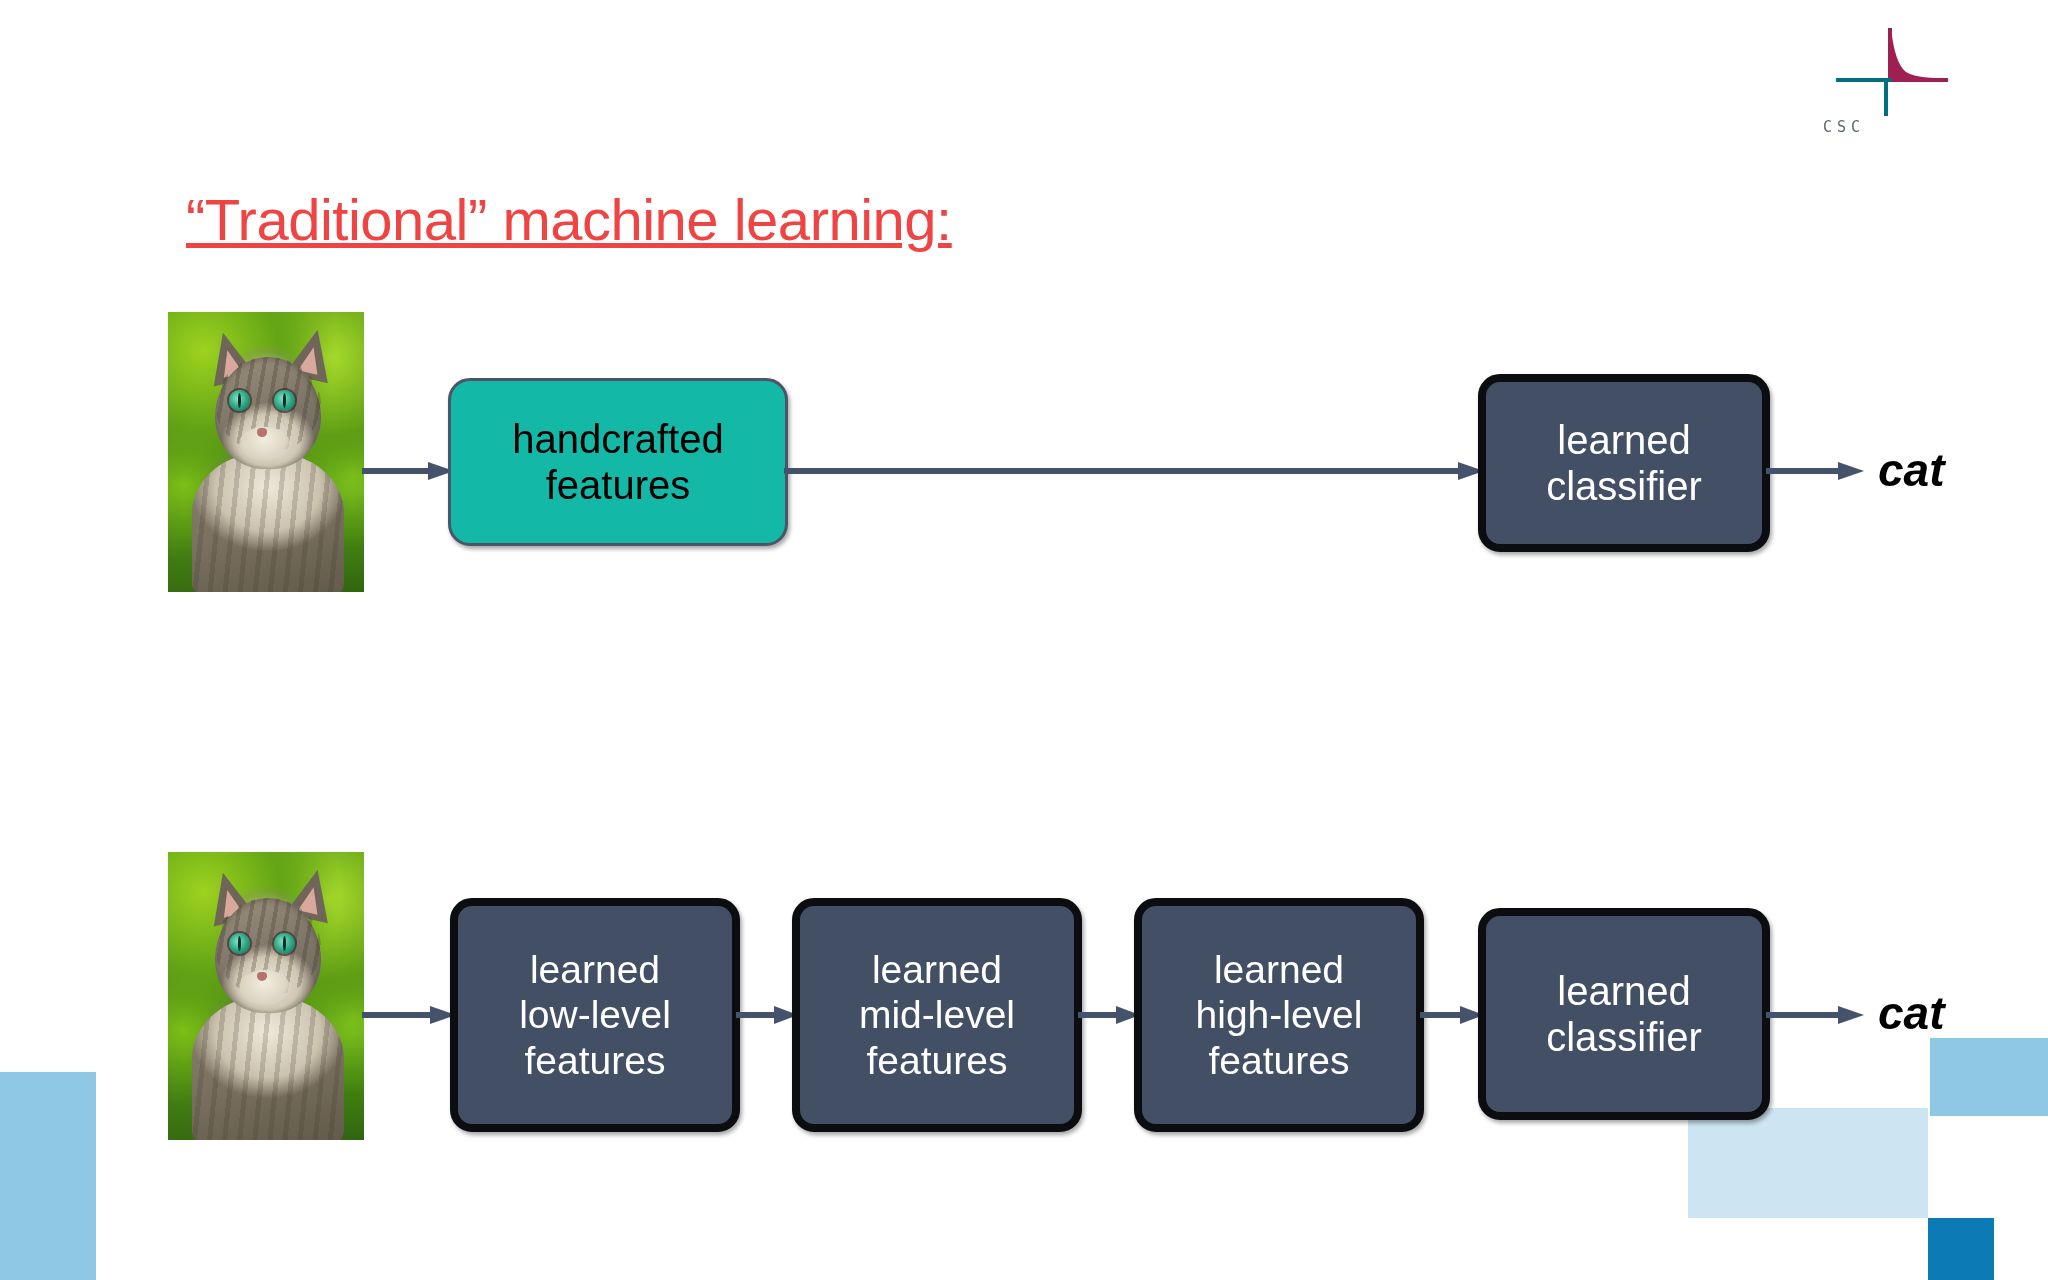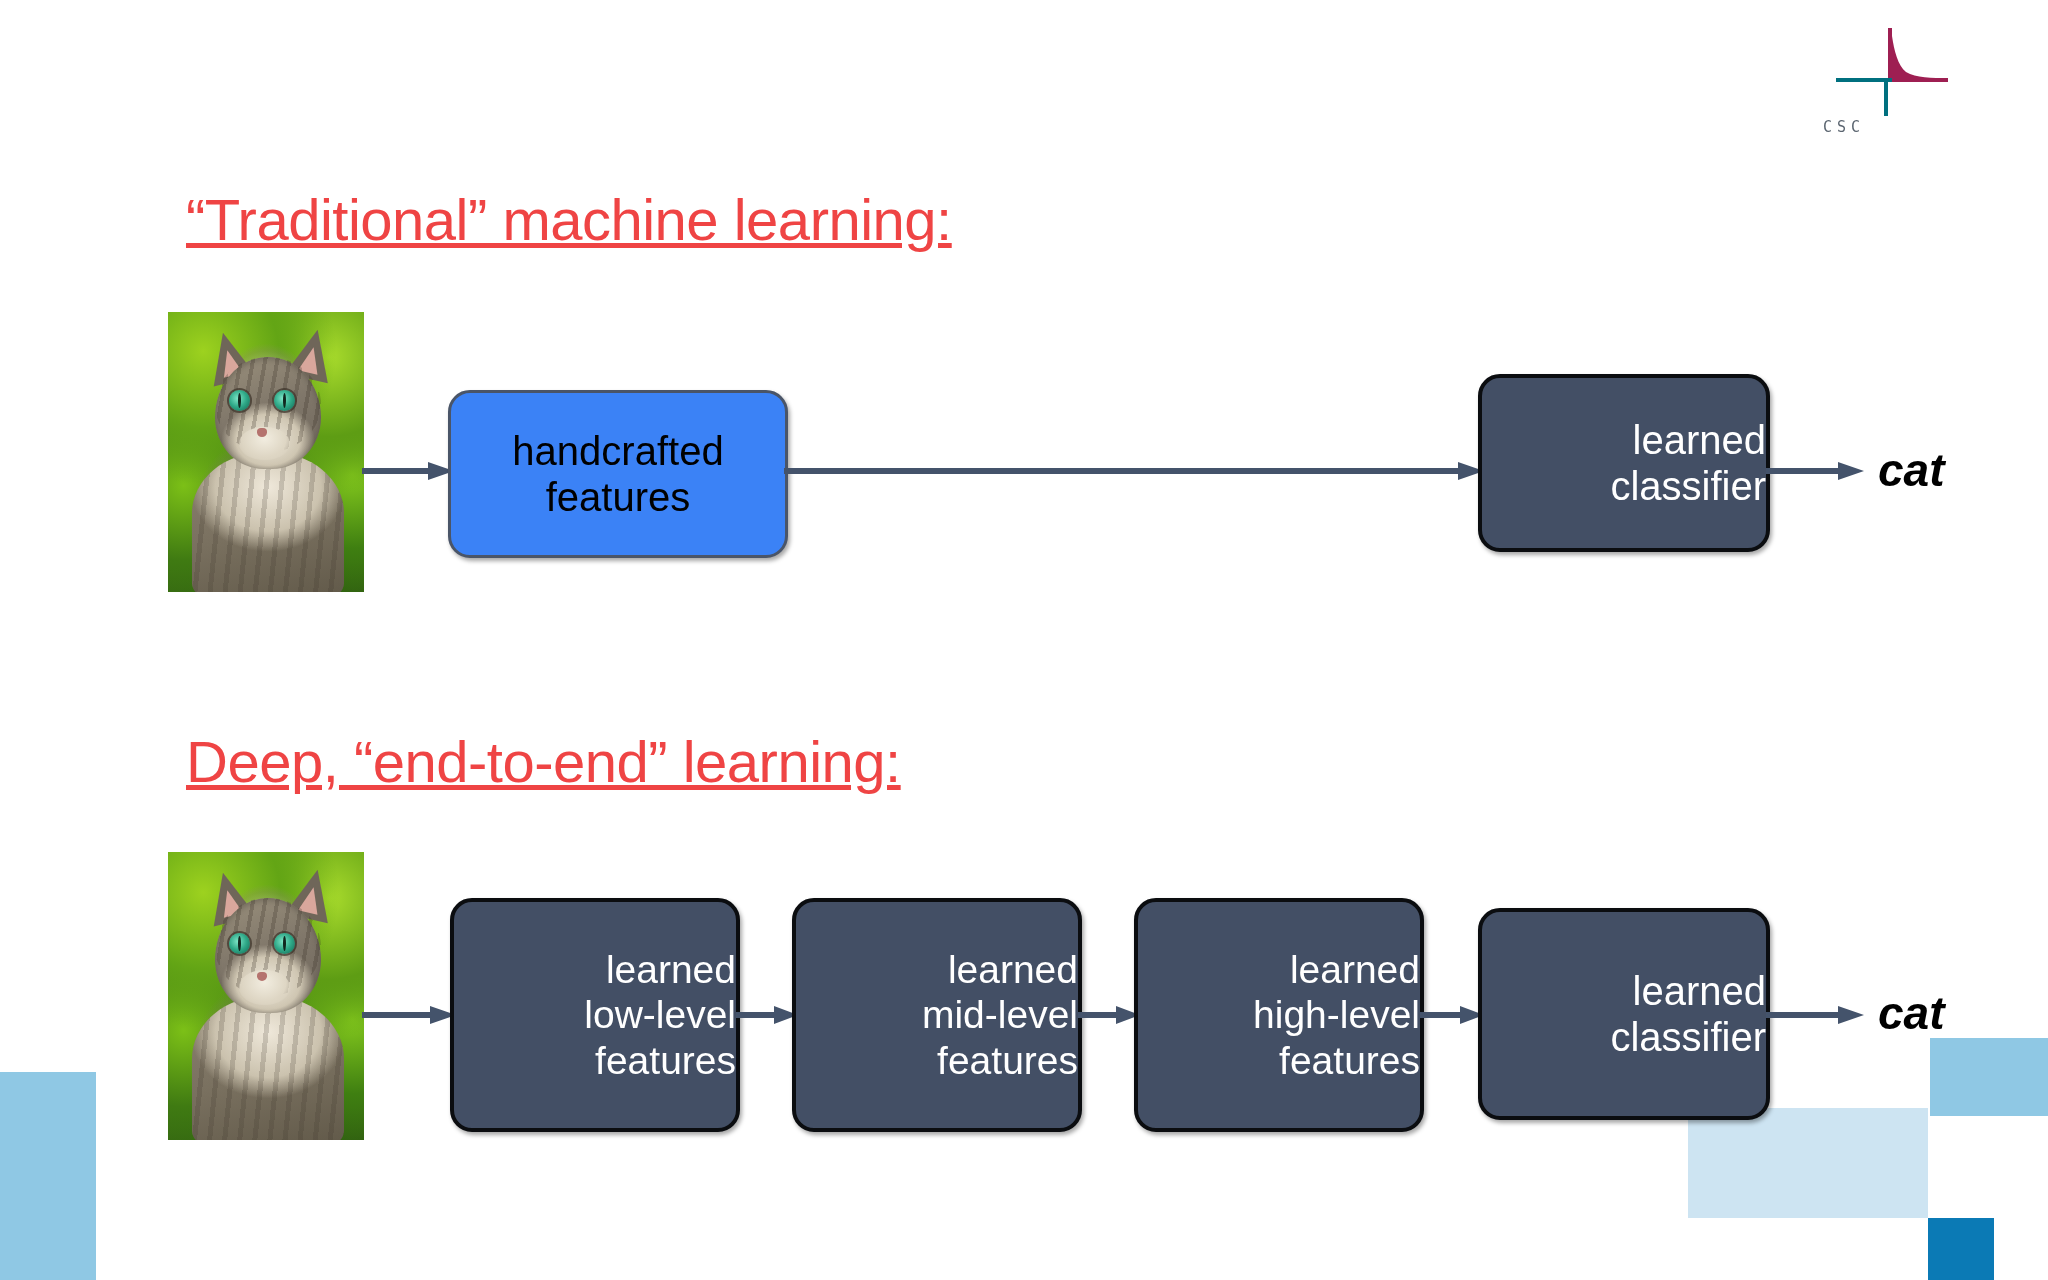--- a/index.html
+++ b/index.html
@@ -115,21 +115,21 @@
     position:absolute; display:flex; flex-direction:column;
     align-items:center; justify-content:center;
     border-radius:22px; text-align:center; line-height:1.16;
     box-shadow:2px 3px 4px rgba(0,0,0,.35);
   }
   .pbox .ln{ display:block; white-space:nowrap; }
   .pbox.light{
     background:#dcdcdc; border:3px solid #4a5568; color:#000;
   }
   .pbox.dark{
-    background:#434f65; border:4px solid #3b82f6; color:#ffffff;align-items:flex-end;
+    background:#434f65; border:8px solid #3b82f6; color:#ffffff;
   }
 
   #box-handcrafted{ left:448px; top:378px;  width:340px; height:168px; font-size:40px; }
   #box-classifier-top{ left:1478px; top:374px; width:292px; height:178px; font-size:40px; }
 
   #box-low{   left:450px;  top:898px; width:290px; height:234px; font-size:39px; }
   #box-mid{   left:792px;  top:898px; width:290px; height:234px; font-size:39px; }
   #box-high{  left:1134px; top:898px; width:290px; height:234px; font-size:39px; }
   #box-classifier-bottom{ left:1478px; top:908px; width:292px; height:212px; font-size:40px; }
 
@@ -199,21 +199,21 @@
       <div class="cat-nose"></div>
     </div>
   </div>
 
   <div class="arrow" id="arrow-top-1">
     <svg width="92" height="22" viewBox="0 0 92 22" preserveAspectRatio="none">
       <path d="M0 8 H66 V2 L92 11 L66 20 V14 H0 Z" fill="#44536b"></path>
     </svg>
   </div>
 
-  <div class="pbox light" id="box-handcrafted" style="background: #3b82f6; border-color: rgb(74, 85, 104); color: rgb(0, 0, 0); margin-top: 12px;">
+  <div class="pbox light" id="box-handcrafted" style="background: #14b8a6; border-color: rgb(74, 85, 104); color: rgb(0, 0, 0);">
     <span class="ln">handcrafted</span>
     <span class="ln">features</span>
   </div>
 
   <div class="arrow" id="arrow-top-2">
     <svg width="700" height="22" viewBox="0 0 700 22" preserveAspectRatio="none">
       <path d="M0 8 H674 V2 L700 11 L674 20 V14 H0 Z" fill="#44536b"></path>
     </svg>
   </div>
 
@@ -223,21 +223,20 @@
   </div>
 
   <div class="arrow" id="arrow-top-3">
     <svg width="98" height="22" viewBox="0 0 98 22" preserveAspectRatio="none">
       <path d="M0 8 H72 V2 L98 11 L72 20 V14 H0 Z" fill="#44536b"></path>
     </svg>
   </div>
 
   <div class="out-label" id="label-cat-top">cat</div>
 
-  <div class="heading" id="heading-deep">Deep, “end-to-end” learning:</div>
 
   <div class="cat-photo" id="cat-photo-bottom">
     <div class="cat-inner">
       <div class="cat-ear l">
           <div class="cat-ear-in"></div>
         </div>
       <div class="cat-ear r">
           <div class="cat-ear-in"></div>
         </div>
       <div class="cat-body"></div>

